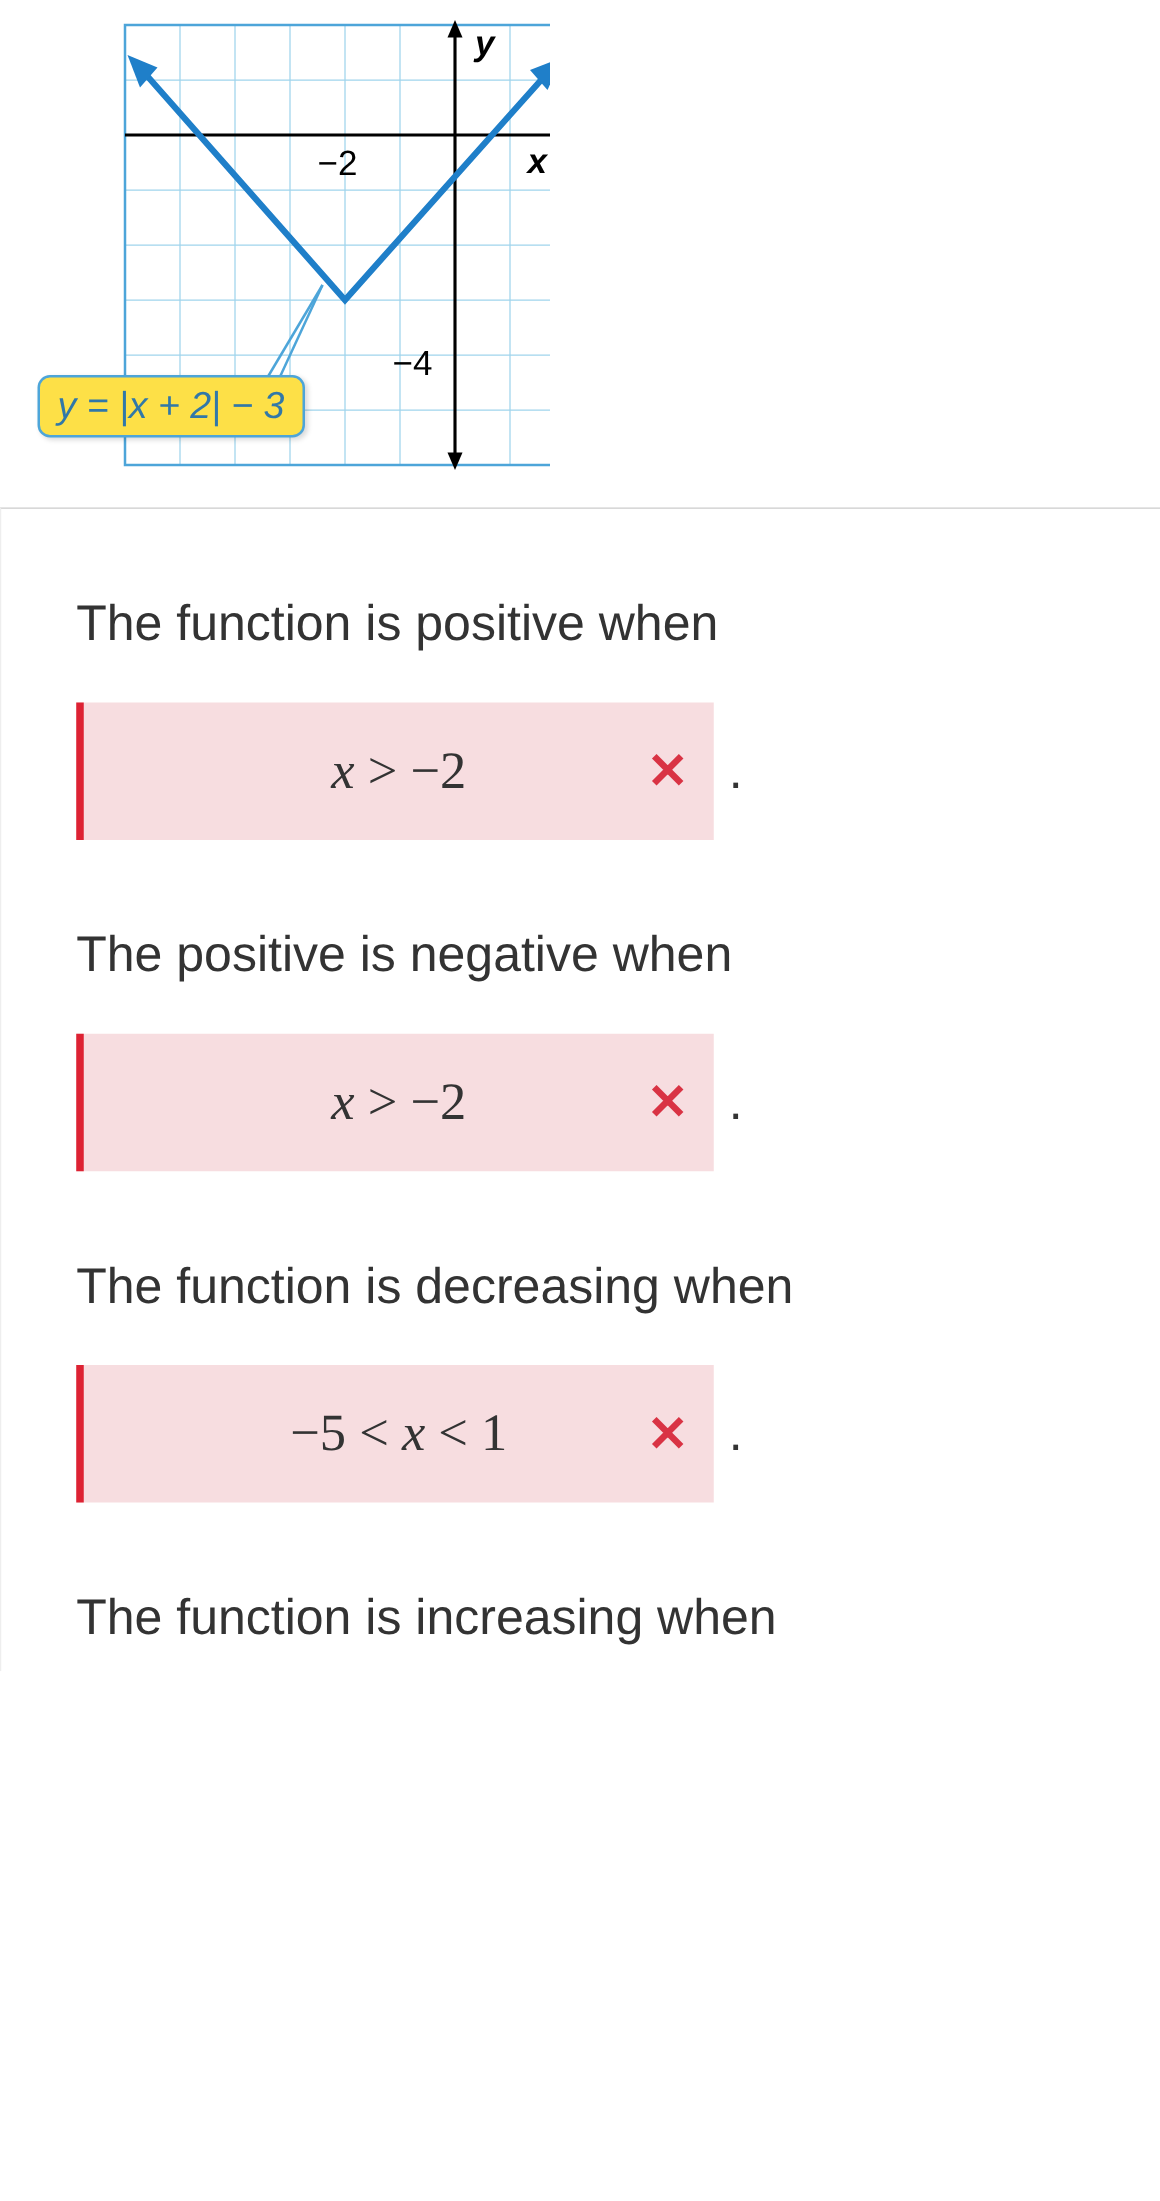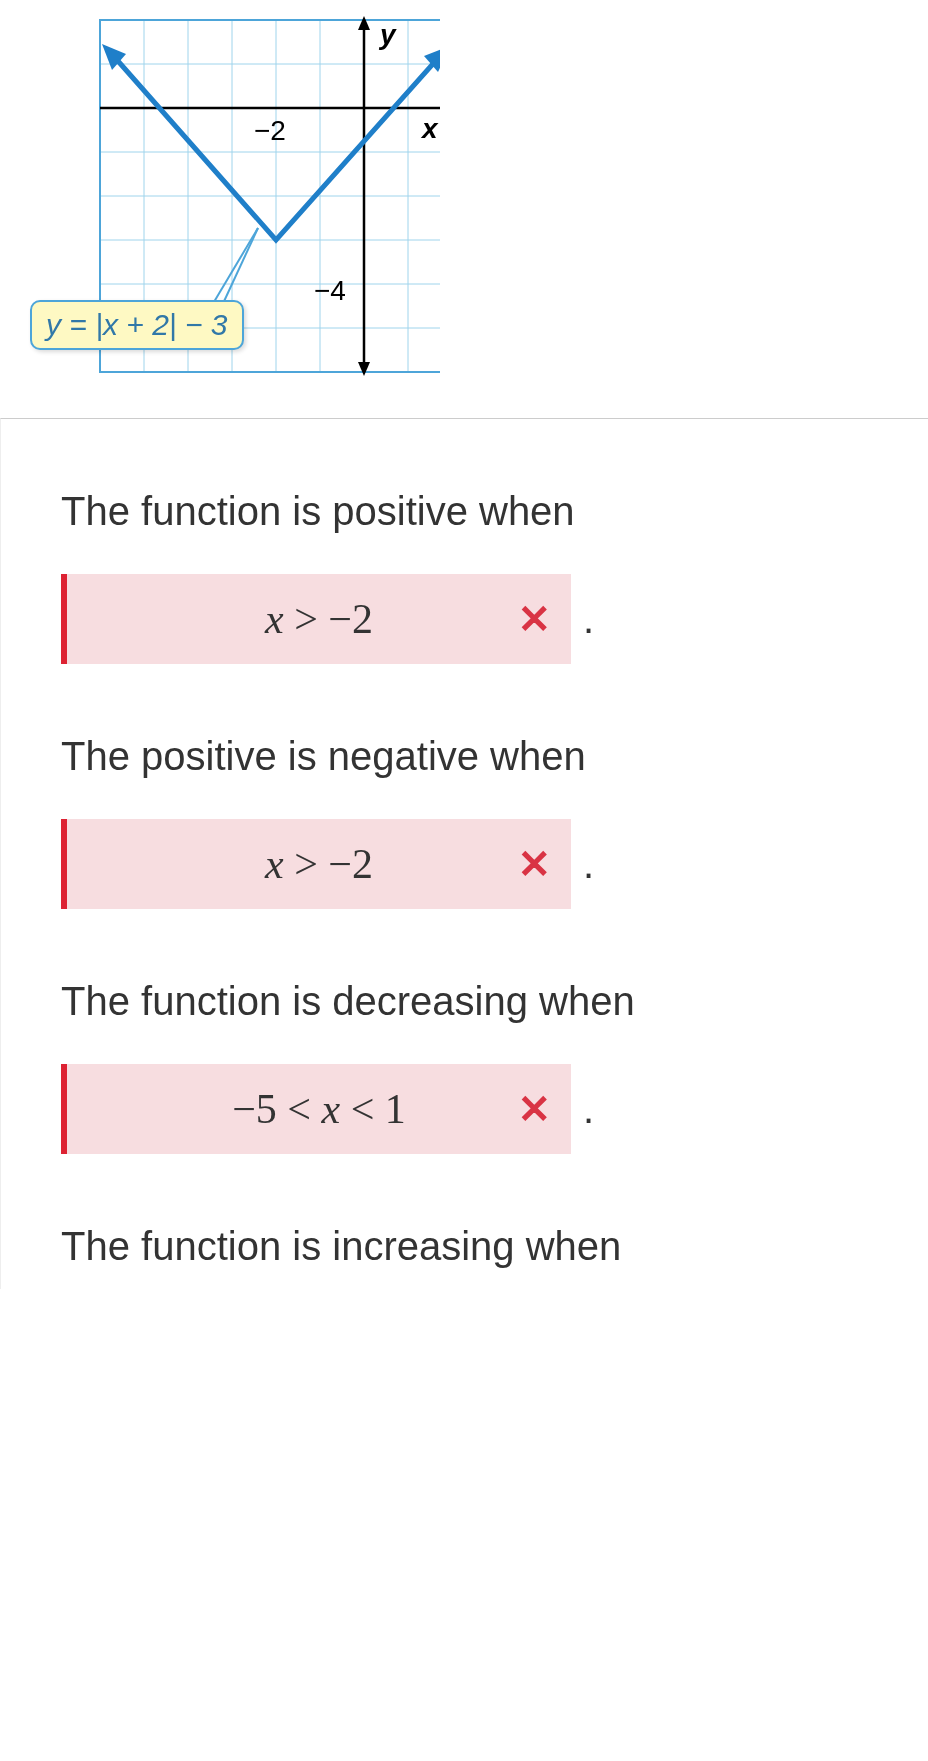--- a/index.html
+++ b/index.html
@@ -8,39 +8,39 @@
     font-family: Arial, Helvetica, sans-serif;
     background: #fff;
     width: 928px;
   }
   .graph-container {
     padding: 10px 0 0 20px;
   }
   .content-area {
     border-top: 1px solid #ccc;
     border-left: 1px solid #eee;
-    margin-top: 28px;
+    margin-top: 16px;
     padding: 70px 40px 20px 60px;
     background: #fff;
   }
   .prompt-line {
     font-size: 40px;
     color: #333;
     margin-bottom: 40px;
     font-weight: 400;
   }
   .answer-row {
     display: flex;
     align-items: center;
     margin-bottom: 70px;
   }
   .answer-box {
     background: #f7dde0;
     border-left: 6px solid #dd2233;
-    height: 90px;
+    height: 110px;
     width: 510px;
     display: flex;
     align-items: center;
     justify-content: center;
     position: relative;
     font-family: 'Times New Roman', serif;
     font-size: 42px;
     font-style: italic;
     color: #333;
   }
@@ -61,21 +61,21 @@
     font-style: normal;
     font-family: Arial, sans-serif;
   }
   .period {
     font-size: 40px;
     color: #333;
     margin-left: 12px;
   }
   .callout-box {
     position: absolute;
-    background: #fef9c3;
+    background: #fde047;
     border: 2px solid #4da5d9;
     border-radius: 10px;
     padding: 6px 14px;
     font-family: Arial, sans-serif;
     font-size: 30px;
     color: #3178a8;
     font-style: italic;
     box-shadow: 2px 2px 4px rgba(0,0,0,0.15);
     text-align: center;
   }

